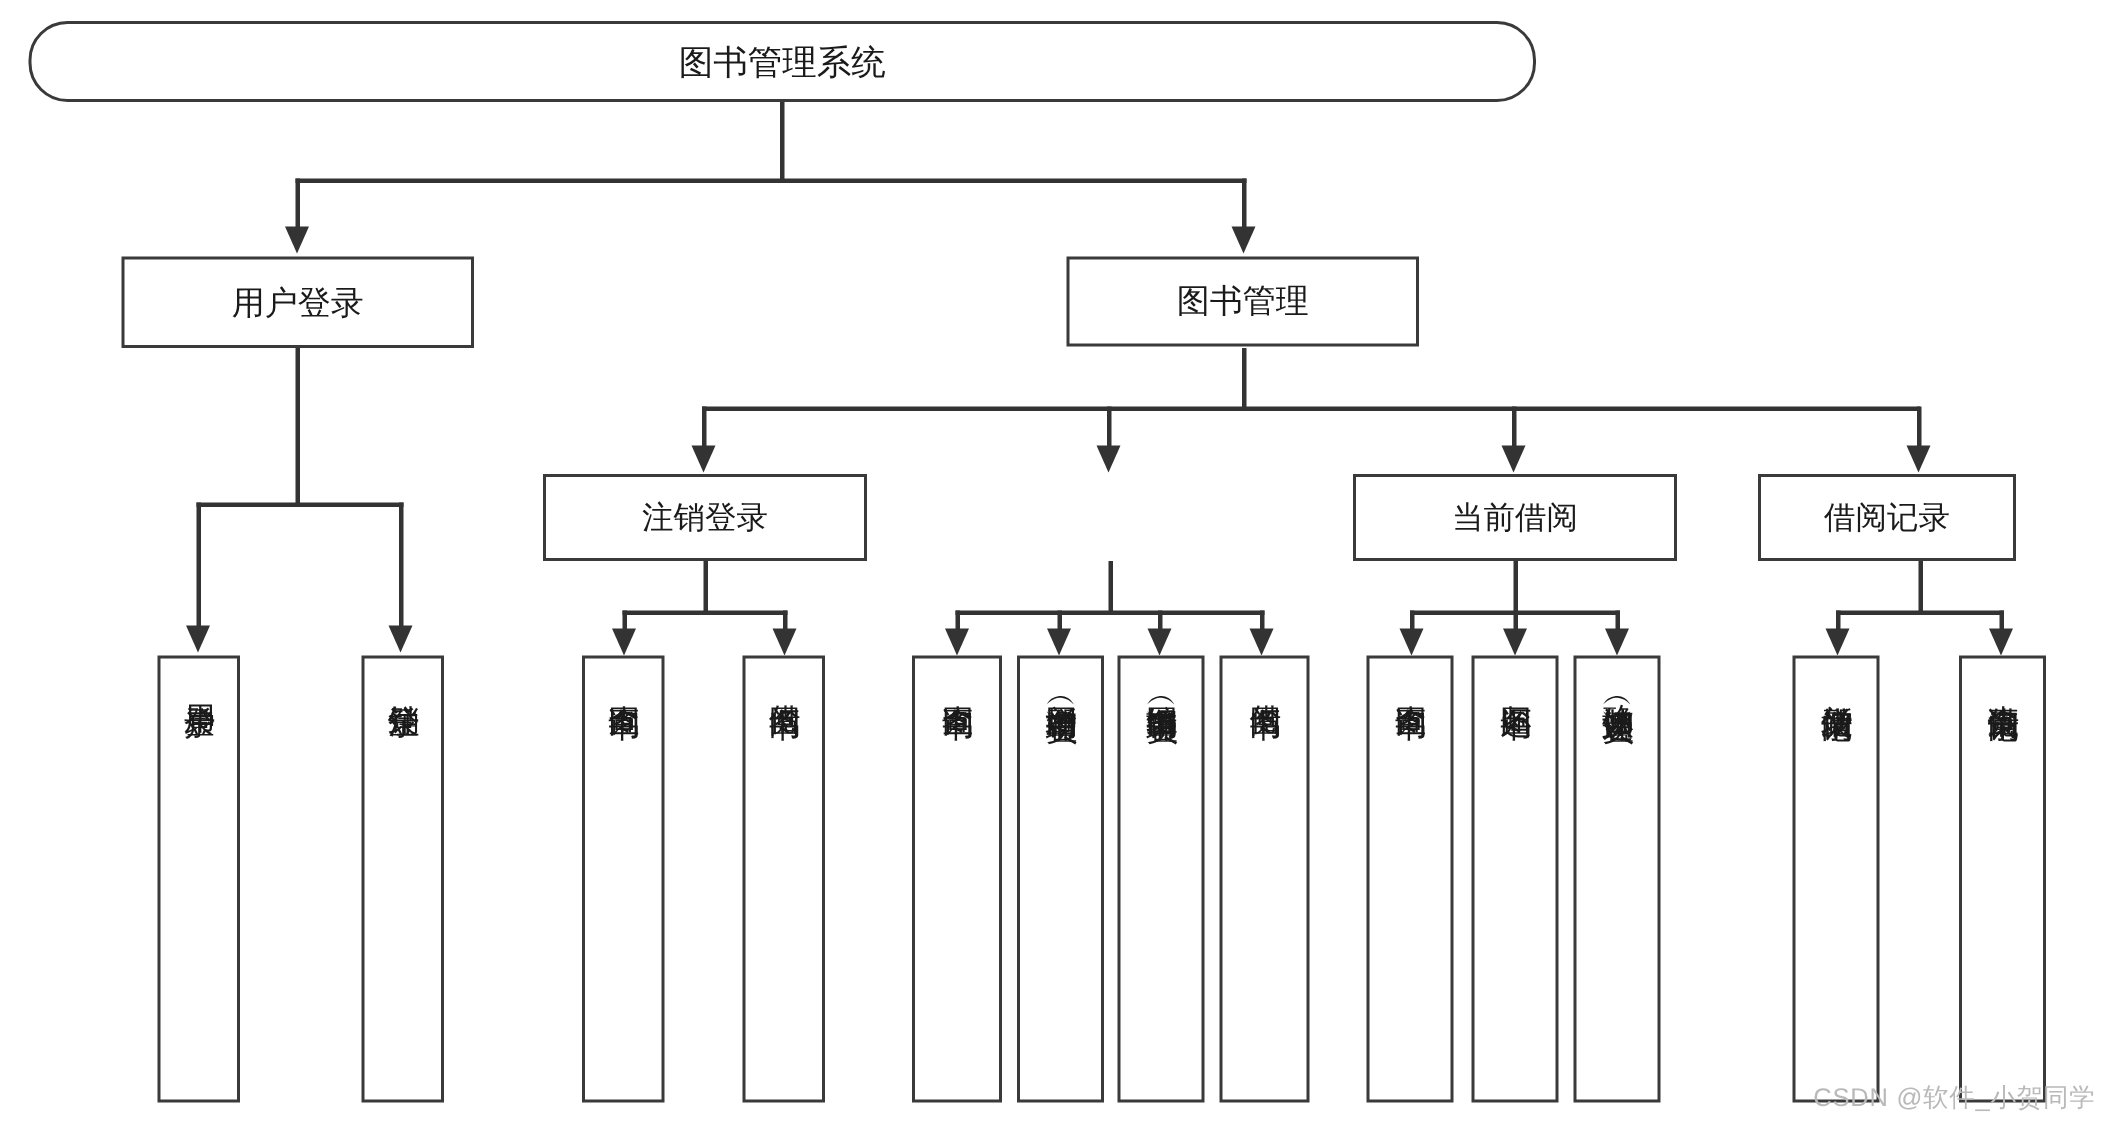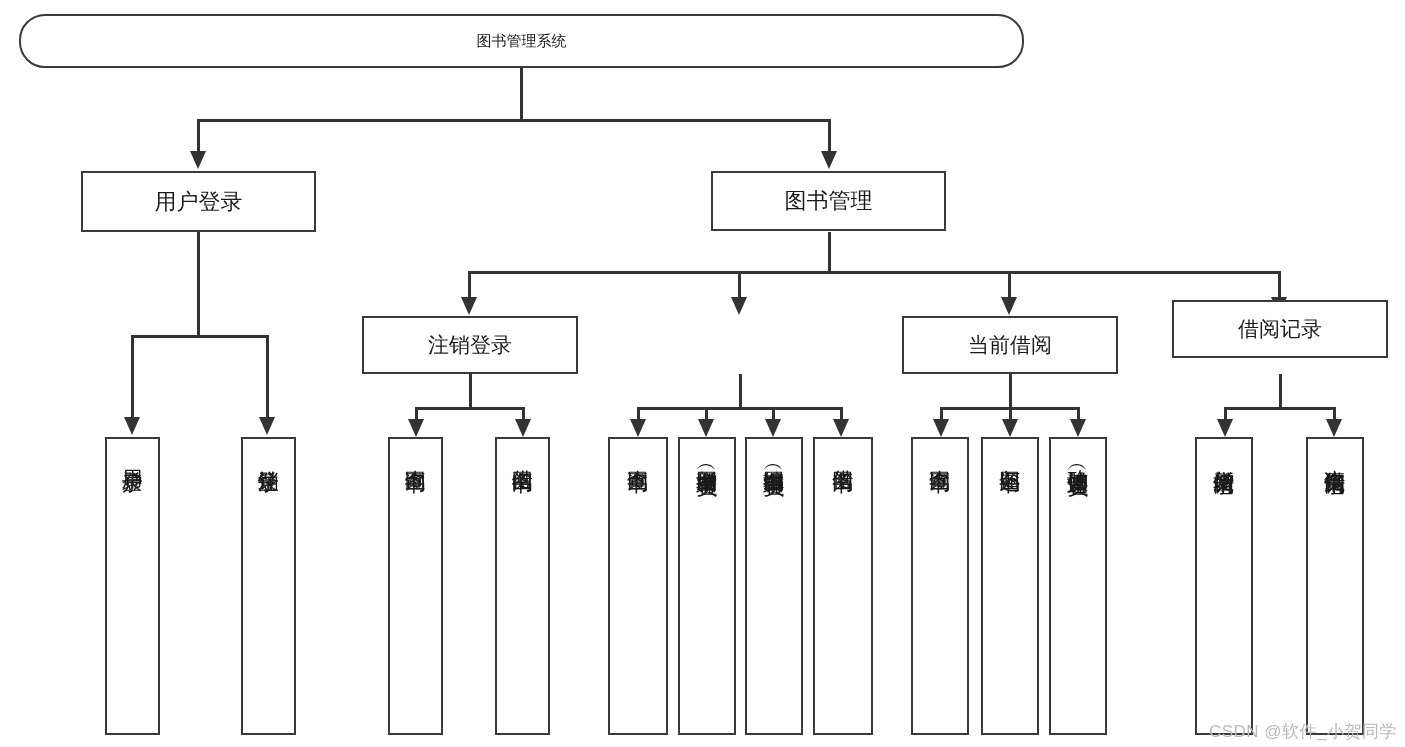--- a/index.html
+++ b/index.html
@@ -24,21 +24,21 @@
     box-sizing: border-box;
     border: 2.5px solid #3a3a3a;
     background: #ffffff;
     display: flex;
     align-items: center;
     justify-content: center;
     color: #1a1a1a;
     z-index: 3;
   }
   .node.root {
-    font-size: 15px;
+    font-size: 23px;
     border-radius: 26px;
   }
   .node.lvl2 {
     font-size: 22px;
   }
   .node.lvl3 {
     font-size: 21px;
   }
   .node.leaf {
     font-size: 21px;
@@ -127,21 +127,21 @@
   <div class="arrow" style="left:1001px; top:297px;"></div>
   <div class="edge vline" style="left:1278px; top:271px; width:2.5px; height:28px;"></div>
   <div class="arrow" style="left:1271px; top:297px;"></div>
 
   <div class="node lvl3" style="left:362px; top:316px; width:216px; height:58px;">
     <span>注销登录</span>
   </div>
   <div class="node lvl3" style="left:902px; top:316px; width:216px; height:58px;font-family:Liberation Mono, monospace;">
     <span>当前借阅</span>
   </div>
-  <div class="node lvl3" style="left:1172px; top:300px; width:216px; height:58px;">
+  <div class="node lvl3" style="left:1172px; top:316px; width:172px; height:58px;">
     <span>借阅记录</span>
   </div>
 
   <div class="edge vline" style="left:469px; top:374px; width:2.5px; height:34px;"></div>
   <div class="edge hline" style="left:415px; top:407px; width:110px; height:2.5px;"></div>
   <div class="edge vline" style="left:415px; top:407px; width:2.5px; height:16px;"></div>
   <div class="arrow" style="left:408px; top:419px;"></div>
   <div class="edge vline" style="left:522px; top:407px; width:2.5px; height:16px;"></div>
   <div class="arrow" style="left:515px; top:419px;"></div>
 

